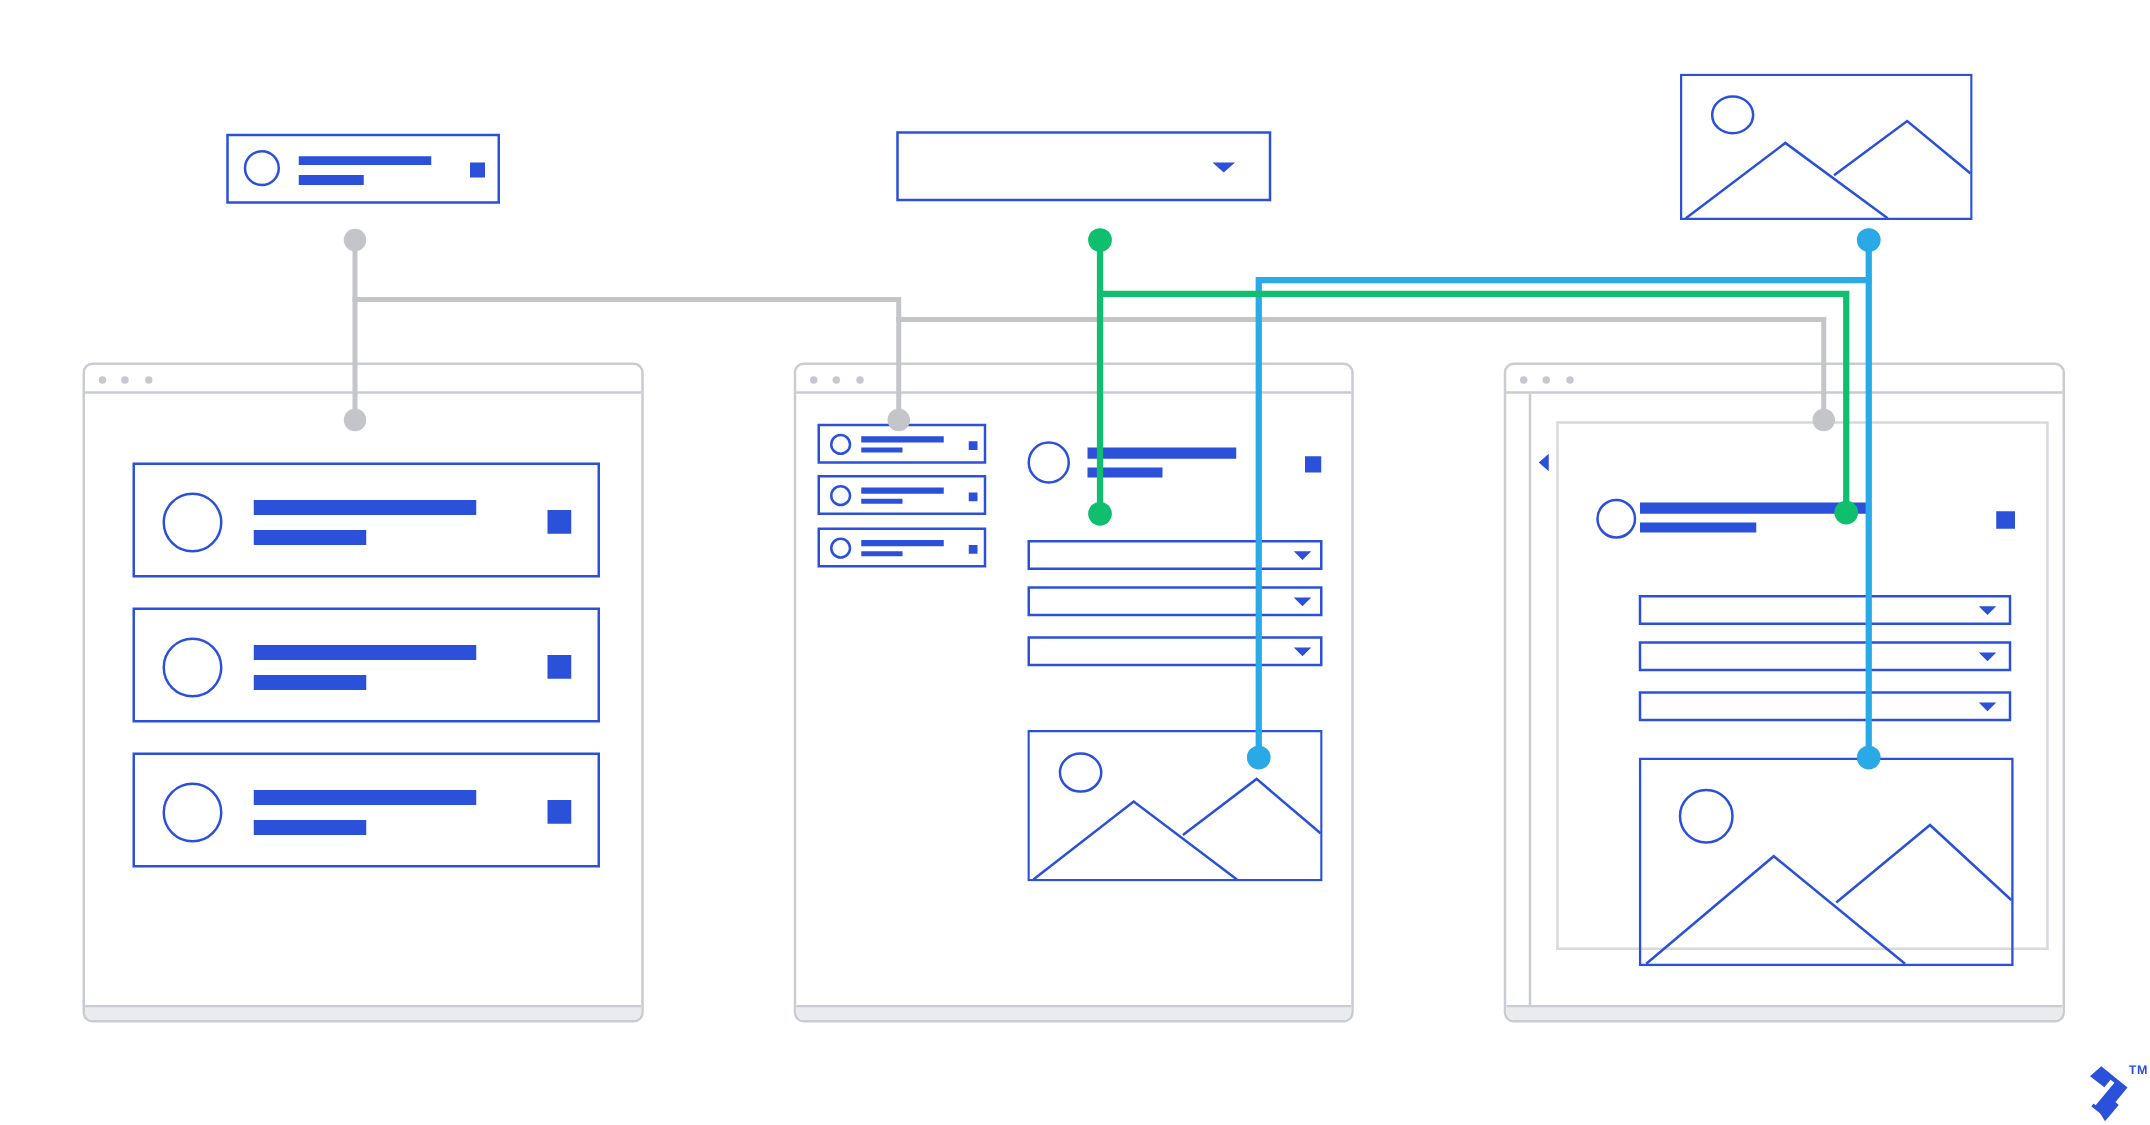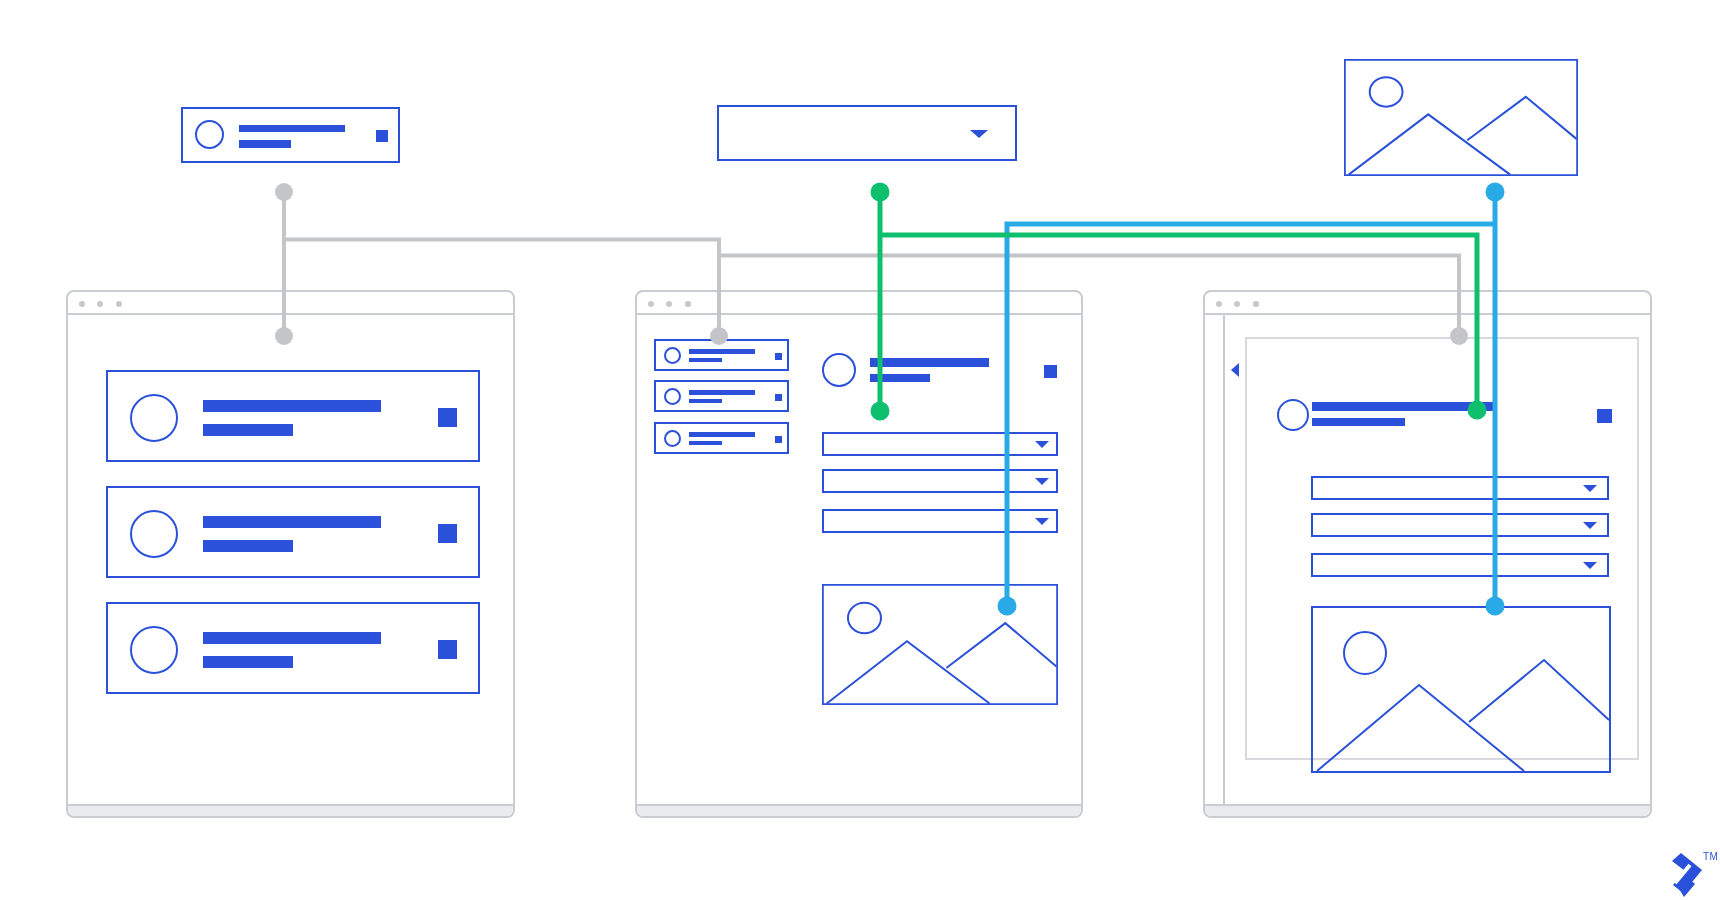--- a/index.html
+++ b/index.html
@@ -26,21 +26,21 @@
 
   
   .back-tri{position:absolute;width:0;height:0;border-top:7px solid transparent;border-bottom:7px solid transparent;border-right:8px solid var(--blue);}
 
   .panel{position:absolute;border:2px solid var(--panel-border);background:#fff;}
   .vstrip{position:absolute;width:2px;background:var(--win-border);}
 
   svg.overlay{position:absolute;left:0;top:0;z-index:50;pointer-events:none;}
   .imgph-svg{display:block;width:100%;height:100%;}
 
-  .tm{position:absolute;color:var(--blue);font-weight:normal;font-size:10px;letter-spacing:0.5px;font-family:"Liberation Sans",sans-serif;}
+  .tm{position:absolute;color:var(--blue);font-weight:bold;font-size:10px;letter-spacing:0.5px;font-family:"Liberation Sans",sans-serif;}
 </style>
 </head>
 <body>
 
 <div class="canvas">
 
   <div class="wirebox" style="left:181px;top:107px;width:219px;height:56px;">
     <div class="circ" style="left:12px;top:11px;width:29px;height:29px;"></div>
     <div class="bar" style="left:56px;top:16px;width:106px;height:7px;"></div>
     <div class="bar" style="left:56px;top:31px;width:52px;height:8px;"></div>

